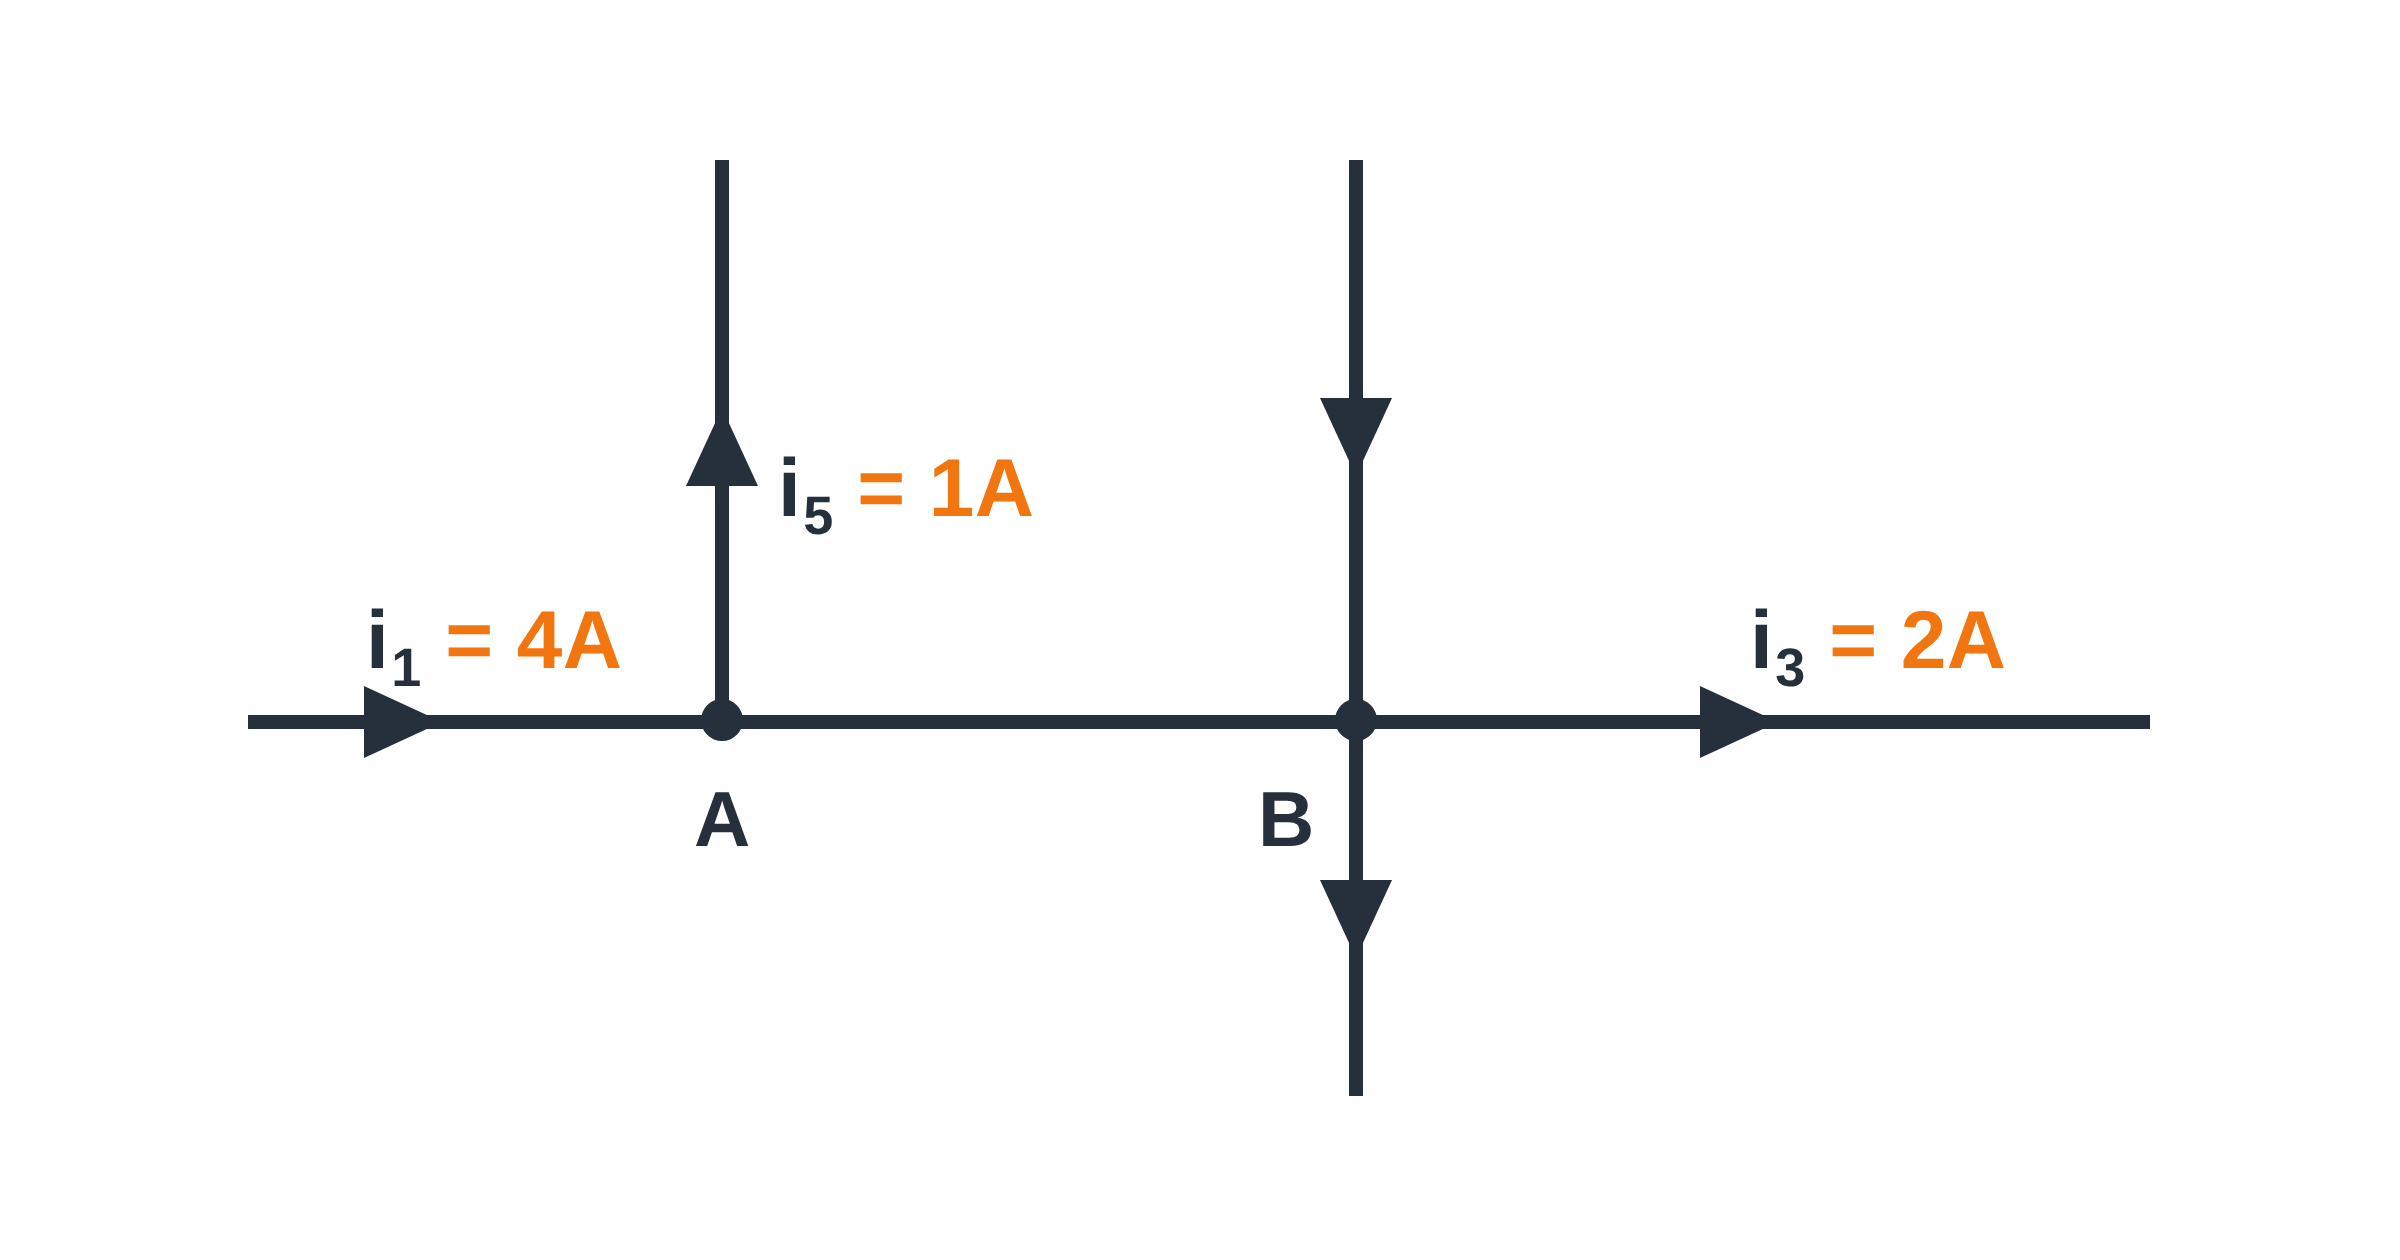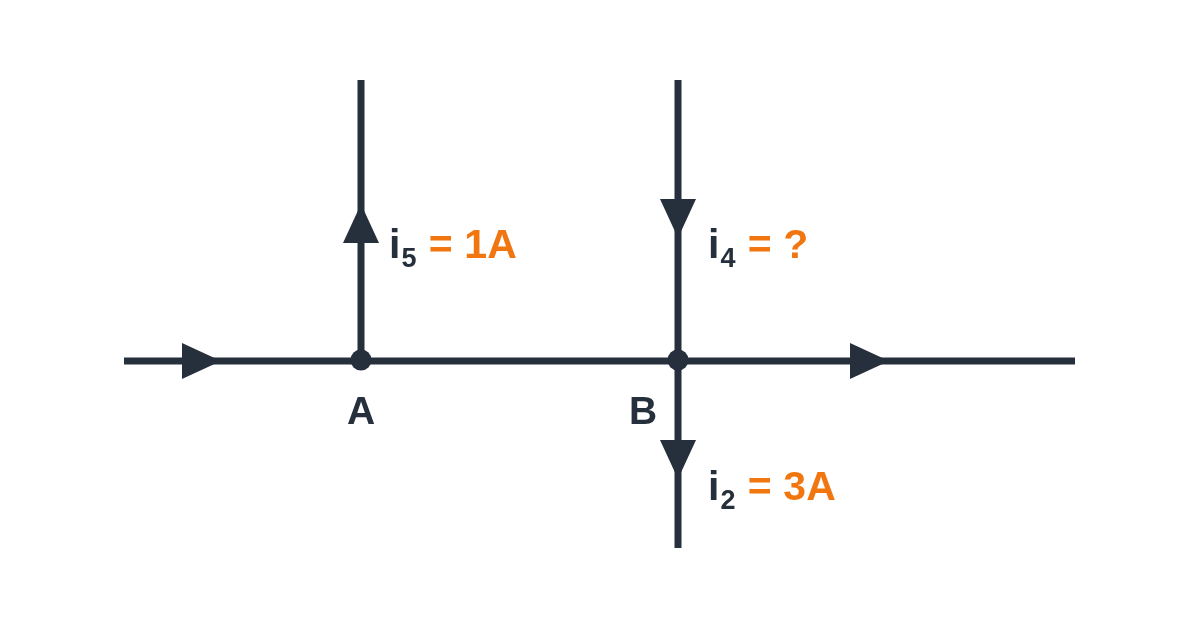--- a/index.html
+++ b/index.html
@@ -83,30 +83,30 @@
     <polygon points="343,243 379,243 361,204" fill="#262F3C"></polygon>
 
     <polygon points="660,199 696,199 678,238" fill="#262F3C"></polygon>
 
     <polygon points="660,440 696,440 678,479" fill="#262F3C"></polygon>
 
     <circle cx="361" cy="360" r="10.5" fill="#262F3C"></circle>
     <circle cx="678" cy="360" r="10.5" fill="#262F3C"></circle>
   </svg>
 
+  <div class="current-label" style="left:183px; top:272px;">
+    <span class="sym">i</span><span class="sub">1</span><span class="val">= 4A</span>
+  </div>
 
   <div class="current-label" style="left:389px; top:196px;">
     <span class="sym">i</span><span class="sub">5</span><span class="val">= 1A</span>
   </div>
 
-  <div class="current-label" style="left:708px; top:196px;">
-    <span class="sym">i</span><span class="sub">4</span><span class="val">= ?</span>
+
+  <div class="current-label" style="left:875px; top:272px;">
+    <span class="sym">i</span><span class="sub">3</span><span class="val">= 2A</span>
   </div>
 
-
-  <div class="current-label" style="left:708px; top:438px;">
-    <span class="sym">i</span><span class="sub">2</span><span class="val">= 3A</span>
-  </div>
 
   <div class="node-label" style="left:347px; top:391px;">A</div>
   <div class="node-label" style="left:629px; top:391px;">B</div>
 
 </div>
 
 </body></html>

